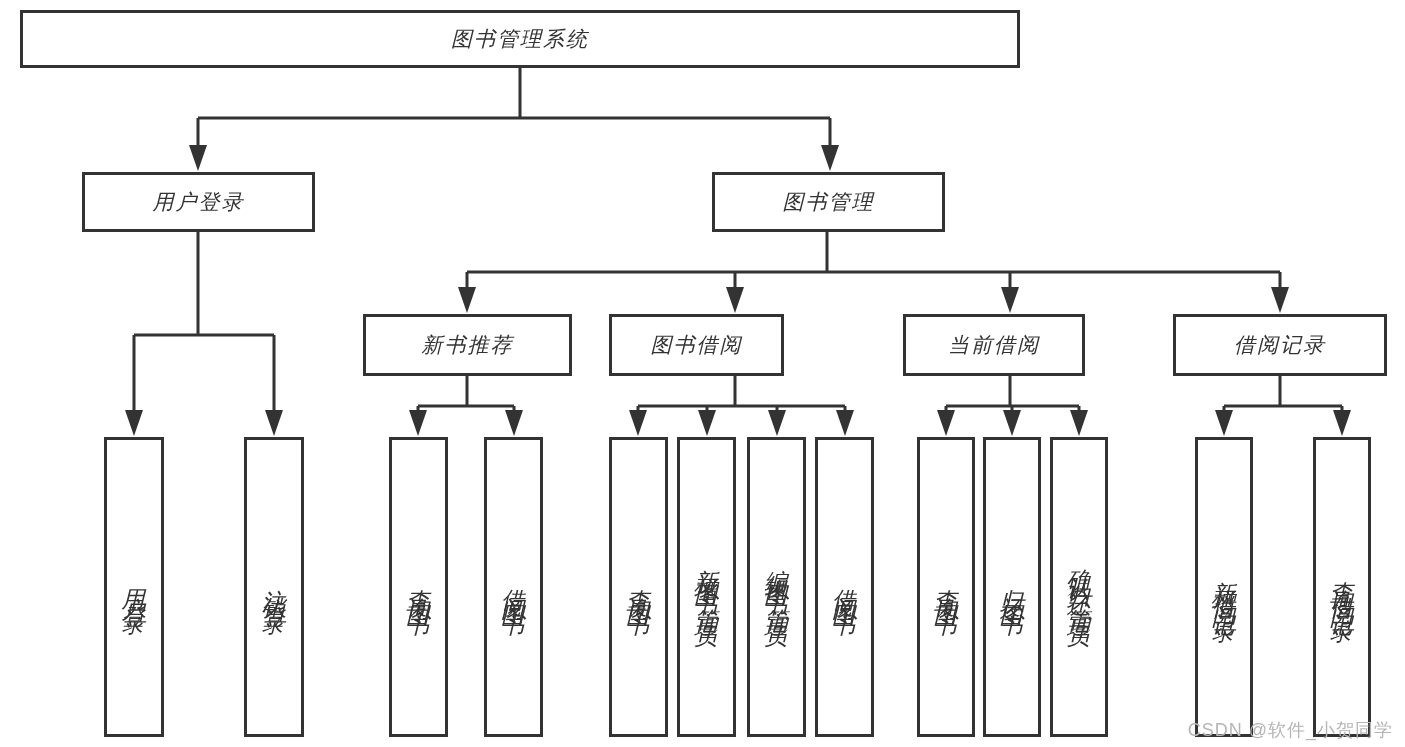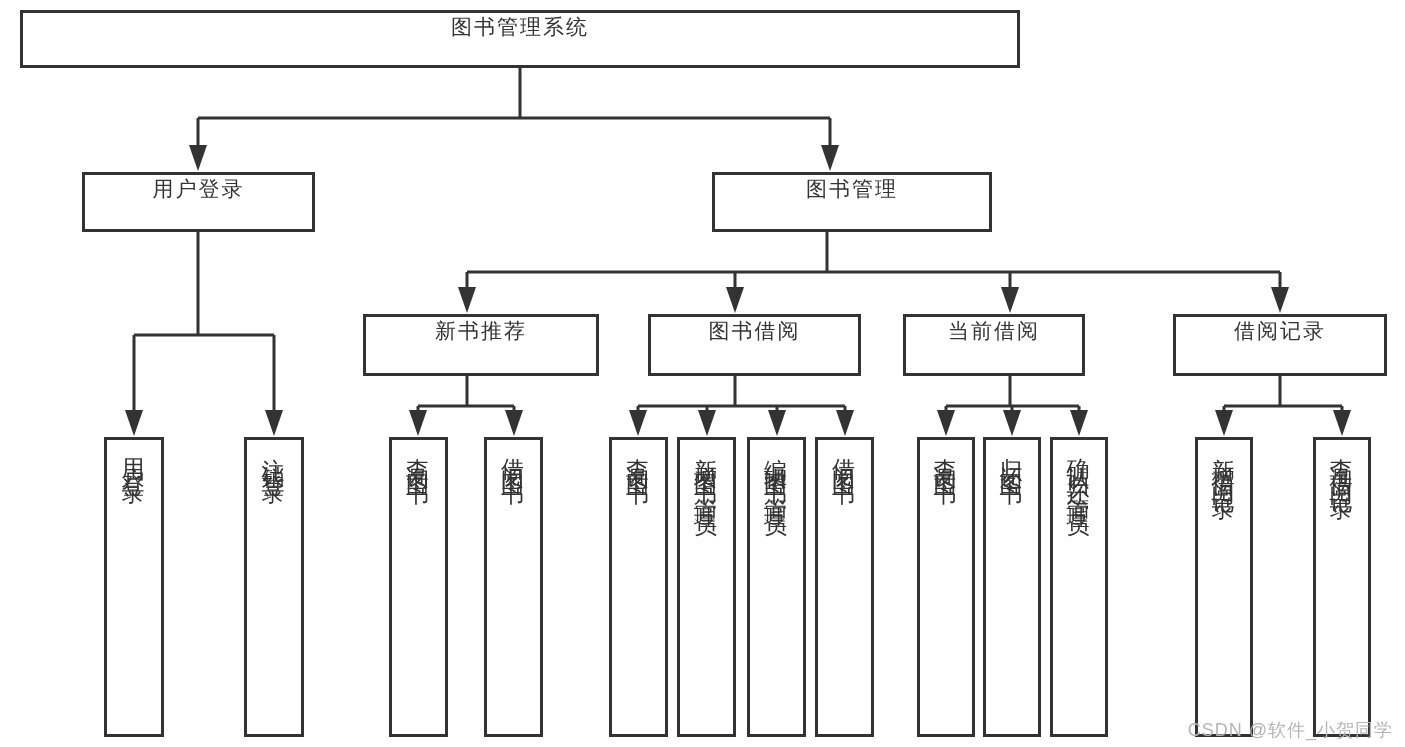--- a/index.html
+++ b/index.html
@@ -10,21 +10,21 @@
     font-family:"Liberation Sans","DejaVu Sans",sans-serif;
     overflow:hidden;
   }
   .wires { position:absolute; left:0; top:0; pointer-events:none; }
   .wires path { fill:none; stroke:var(--line,#333333); stroke-width:3; }
   .wires polygon { fill:var(--line,#333333); stroke:none; }
   .hbox, .vbox {
     position:absolute;
     background:var(--box-background,#ffffff);
     border:3px solid var(--line,#333333);
-    display:flex; justify-content:center;
+    display:flex; align-items:center; justify-content:center;font-style:italic;
   }
   .hlabel {
     font-size:21px; letter-spacing:2px; white-space:nowrap;
     color:var(--text,#333333);
   }
   .vbox { top:437px; height:300px; }
   .vlabel {
     writing-mode:vertical-rl; text-orientation:mixed;
     font-size:23px; letter-spacing:8px; white-space:nowrap;
     color:var(--text,#333333);
@@ -41,28 +41,28 @@
 
 <div class="canvas">
 
   <div class="hbox" style="left:20px;top:10px;width:1000px;height:58px">
     <span class="hlabel">图书管理系统</span>
   </div>
 
   <div class="hbox" style="left:82px;top:172px;width:233px;height:60px">
     <span class="hlabel">用户登录</span>
   </div>
-  <div class="hbox" style="left:712px;top:172px;width:280px;height:60px">
+  <div class="hbox" style="left:712px;top:172px;width:233px;height:60px">
     <span class="hlabel">图书管理</span>
   </div>
 
-  <div class="hbox" style="left:363px;top:314px;width:236px;height:62px">
+  <div class="hbox" style="left:363px;top:314px;width:209px;height:62px">
     <span class="hlabel">新书推荐</span>
   </div>
-  <div class="hbox" style="left:648px;top:314px;width:213px;height:62px">
+  <div class="hbox" style="left:609px;top:314px;width:175px;height:62px">
     <span class="hlabel">图书借阅</span>
   </div>
   <div class="hbox" style="left:903px;top:314px;width:182px;height:62px">
     <span class="hlabel">当前借阅</span>
   </div>
   <div class="hbox" style="left:1173px;top:314px;width:214px;height:62px">
     <span class="hlabel">借阅记录</span>
   </div>
 
   <div class="vbox" style="left:104px;width:60px">

